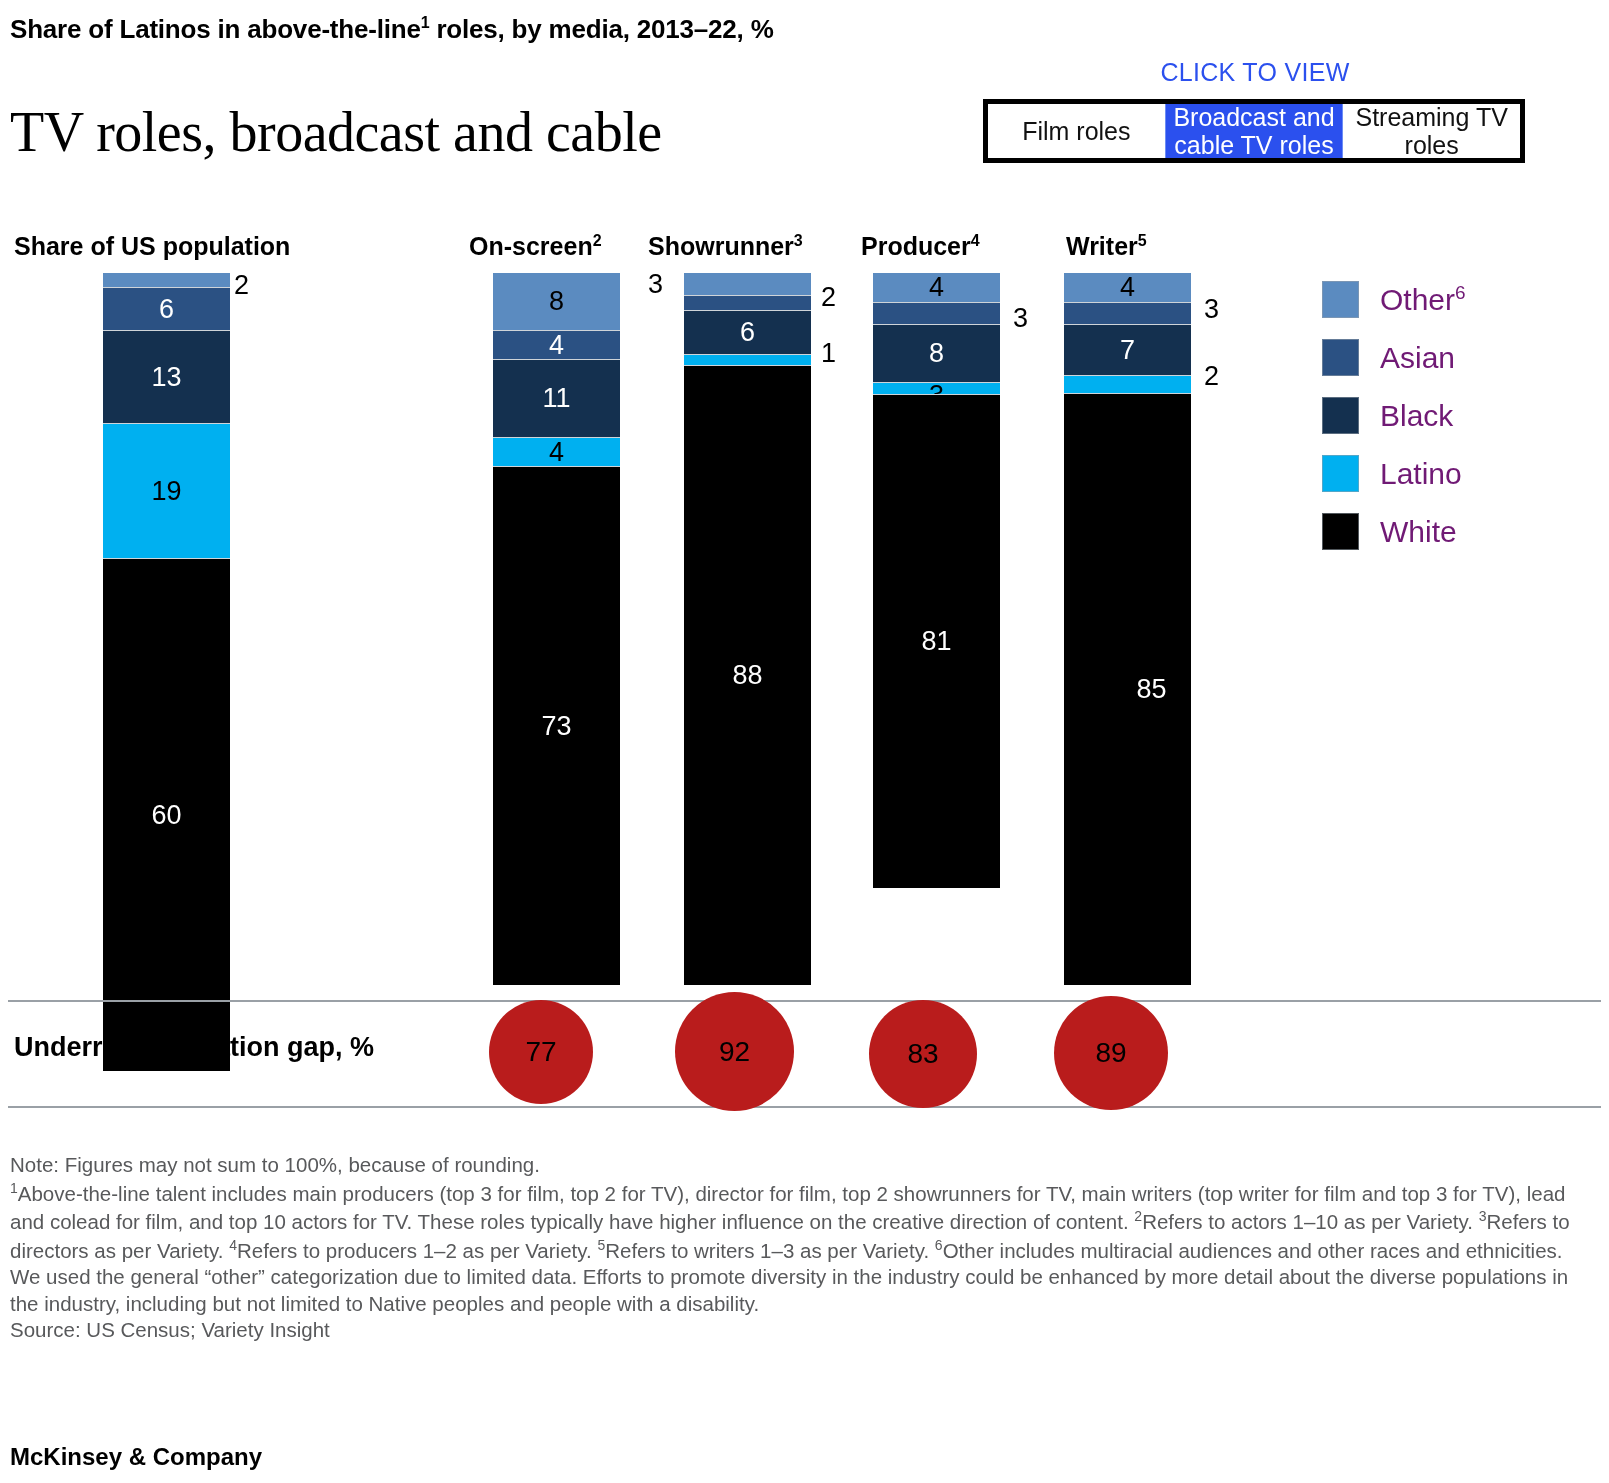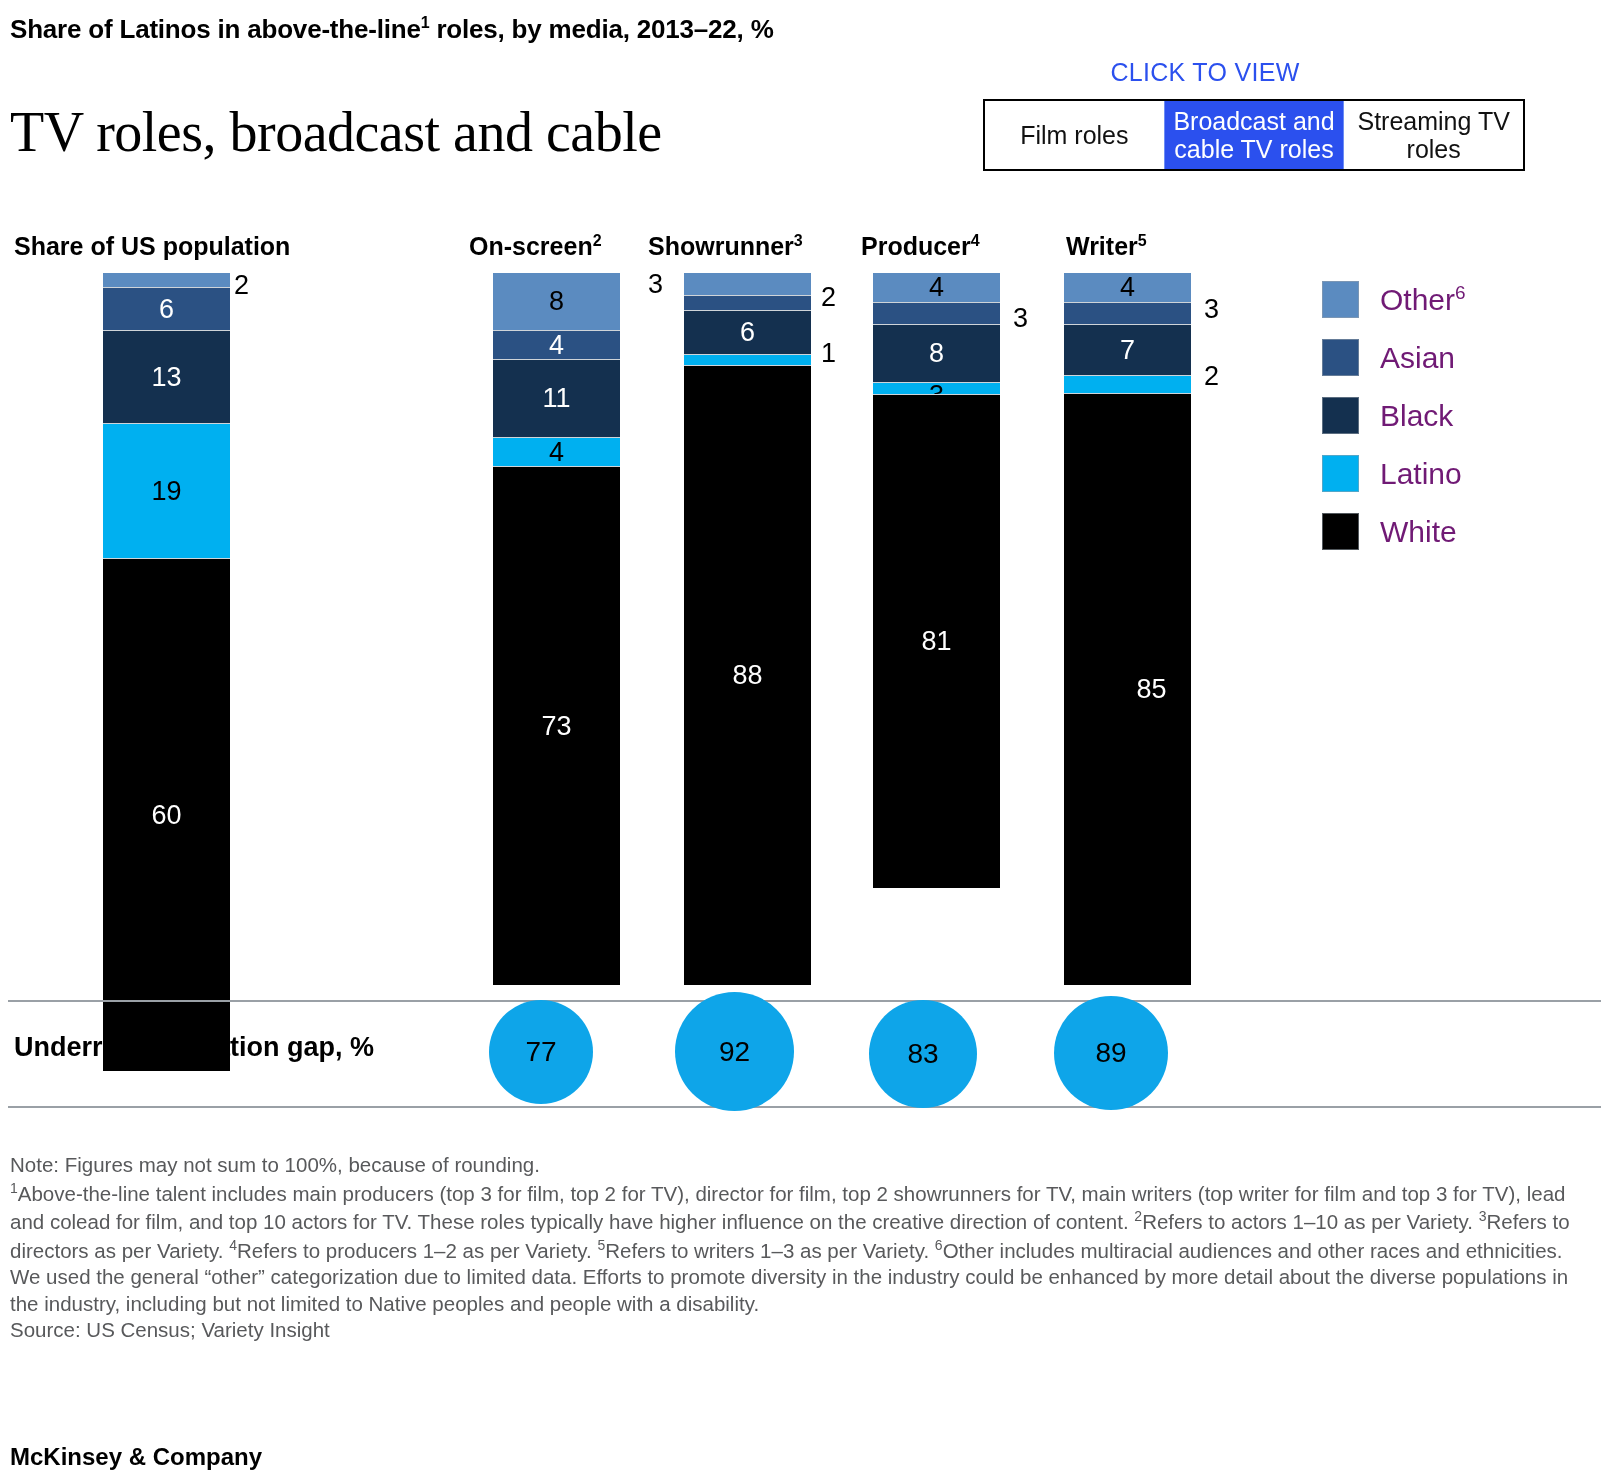--- a/index.html
+++ b/index.html
@@ -33,33 +33,33 @@
     font-size: 56px;
     font-weight: normal;
     letter-spacing: -0.5px;
     white-space: nowrap;
     text-align: right;
   }
 
   
   .click-to-view {
     position: absolute;
-    left: 934px; top: 58px;
+    left: 984px; top: 58px;
     width: 542px;
     text-align: center;
     color: #2b50ee;
     font-size: 25px;
     letter-spacing: 0.3px;
   }
   .tabs {
     position: absolute;
     left: 983px; top: 99px;
-    width: 542px; height: 72px;
-    display: flex;
-    border: 2px solid #000000;
+    width: 542px; height: 64px;
+    display: flex;
+    border: 5px solid #000000;
   }
   .tab {
     flex: 1;
     display: flex;
     align-items: center;
     justify-content: center;
     text-align: center;
     font-size: 25px;
     line-height: 1.12;
     color: #111;
@@ -139,21 +139,21 @@
   .gap-label {
     position: absolute;
     left: 14px; top: 1032px;
     font-size: 27px;
     font-weight: bold;
     white-space: nowrap;
   }
   .bubble {
     position: absolute;
     border-radius: 50%;
-    background: #0ea5e9;
+    background: #b91c1c;
     display: flex;
     align-items: center;
     justify-content: center;
     color: #000;
     font-size: 28px;
   }
 
   
   .notes {
     position: absolute;

